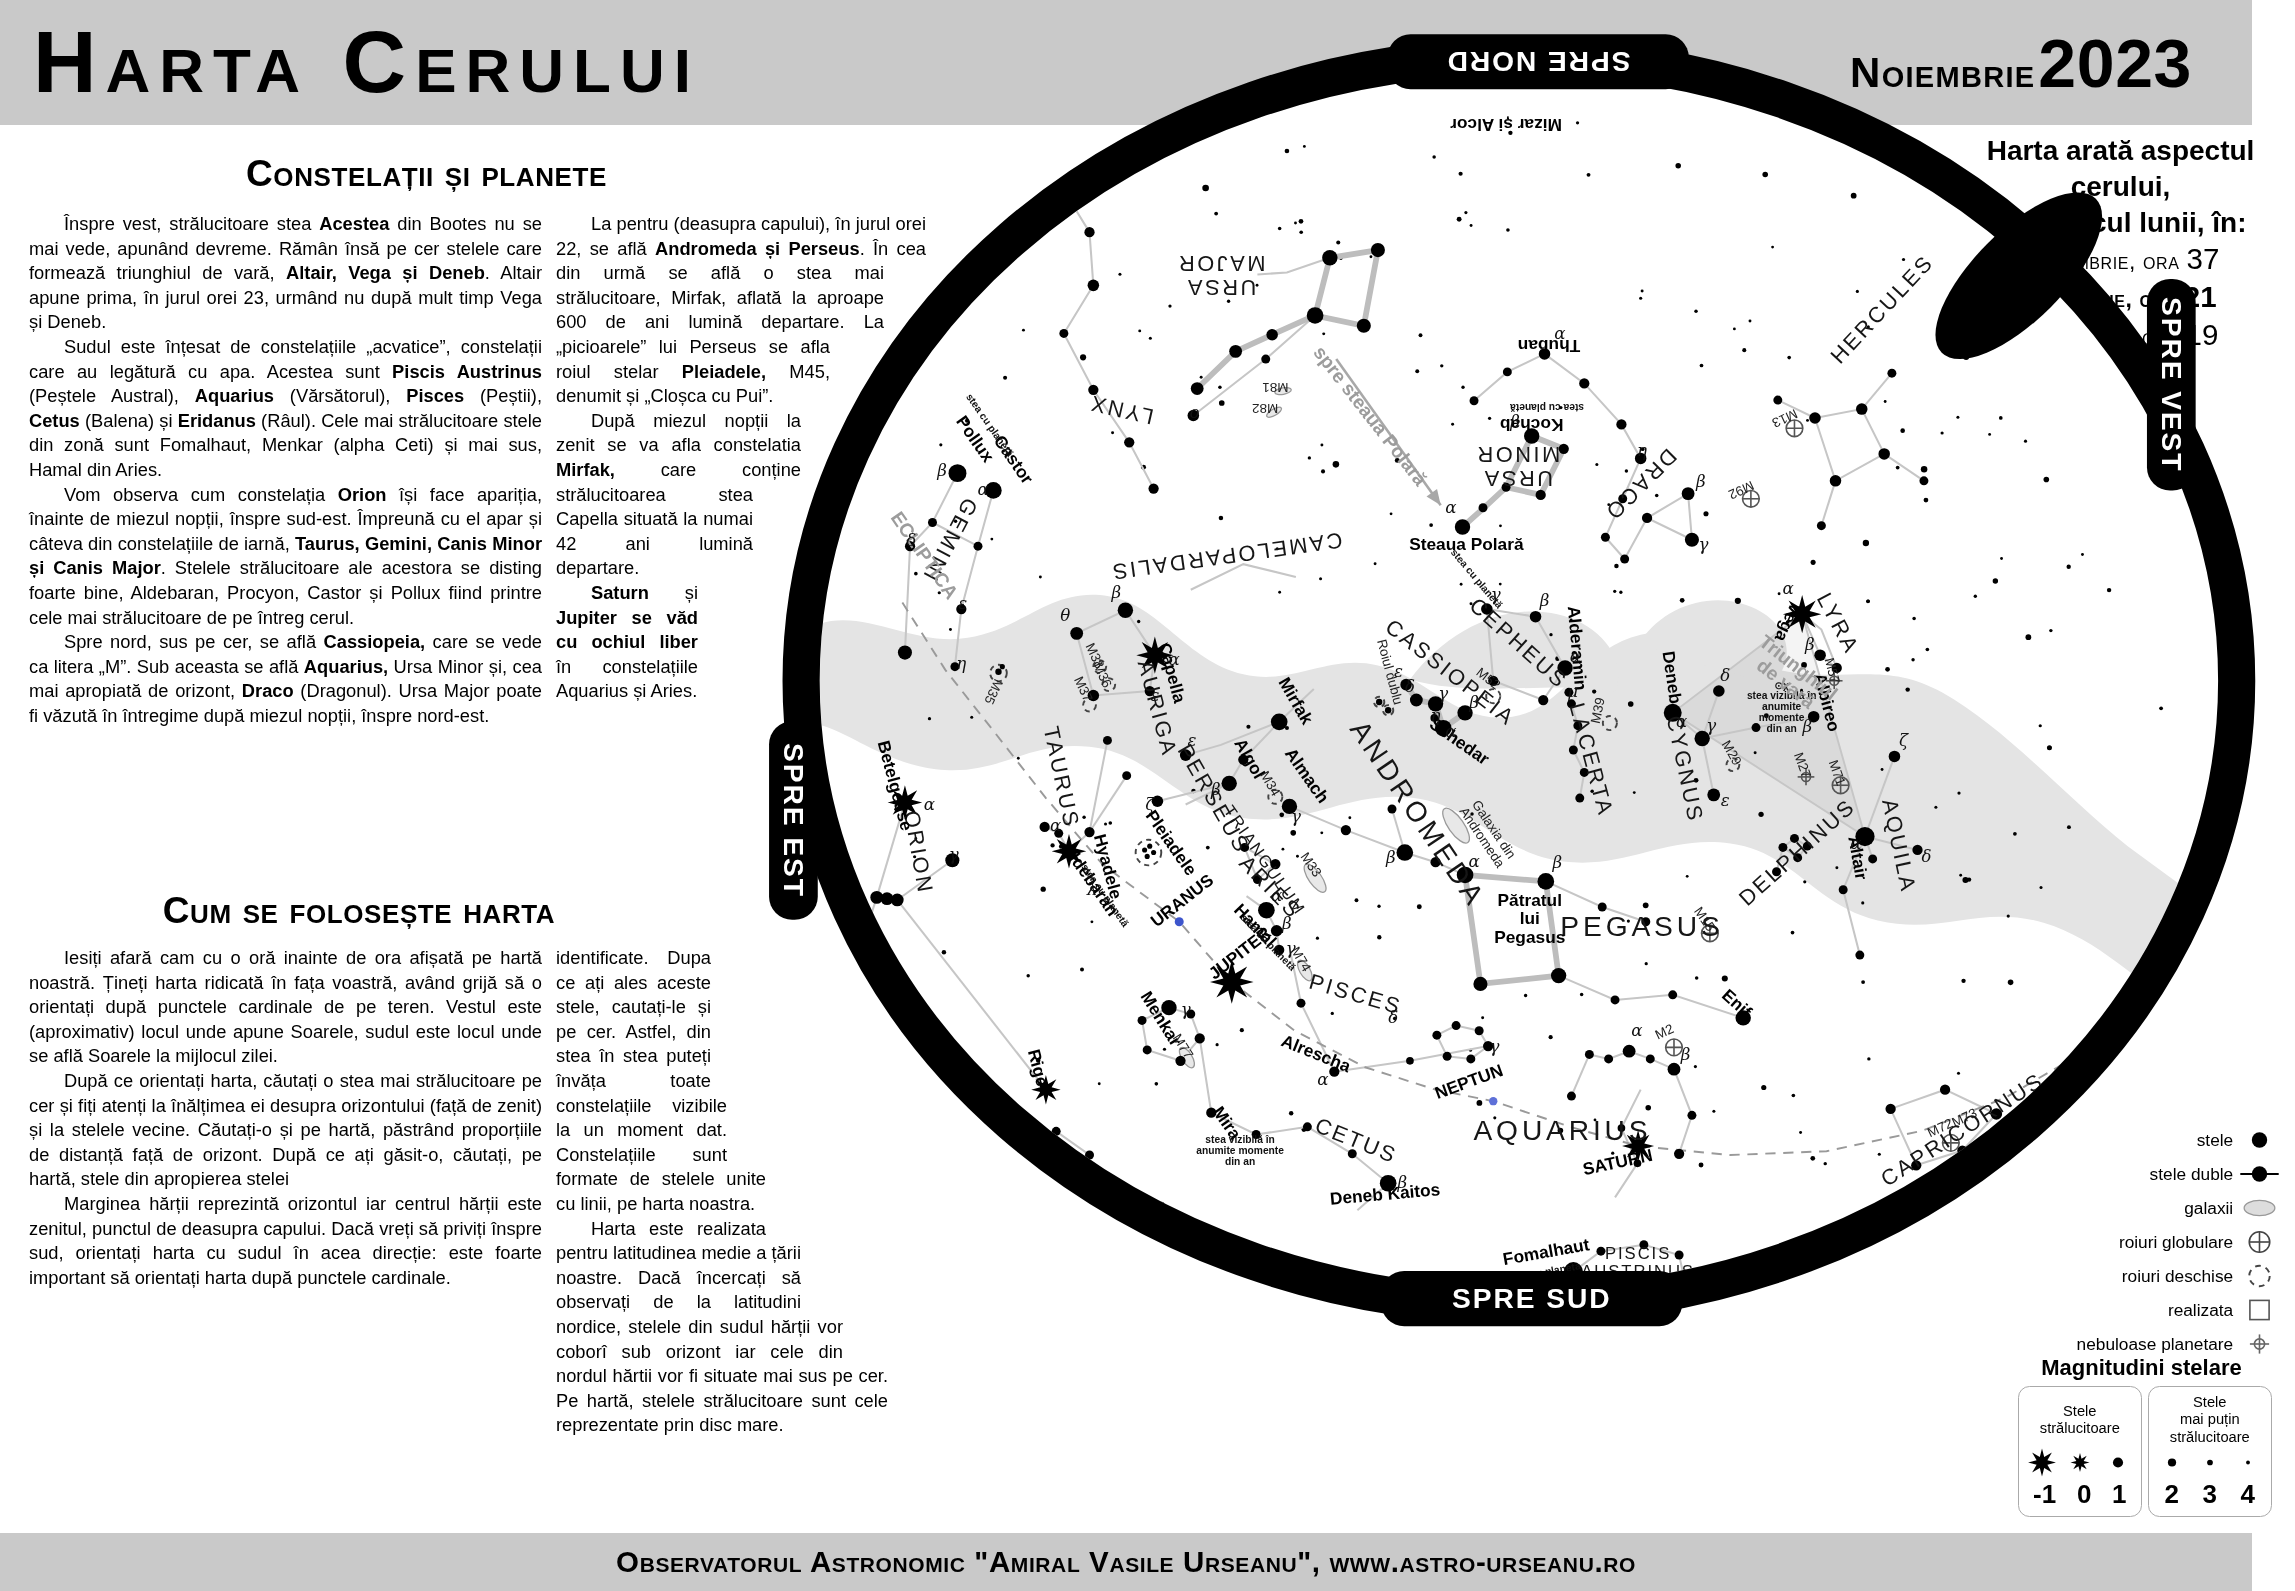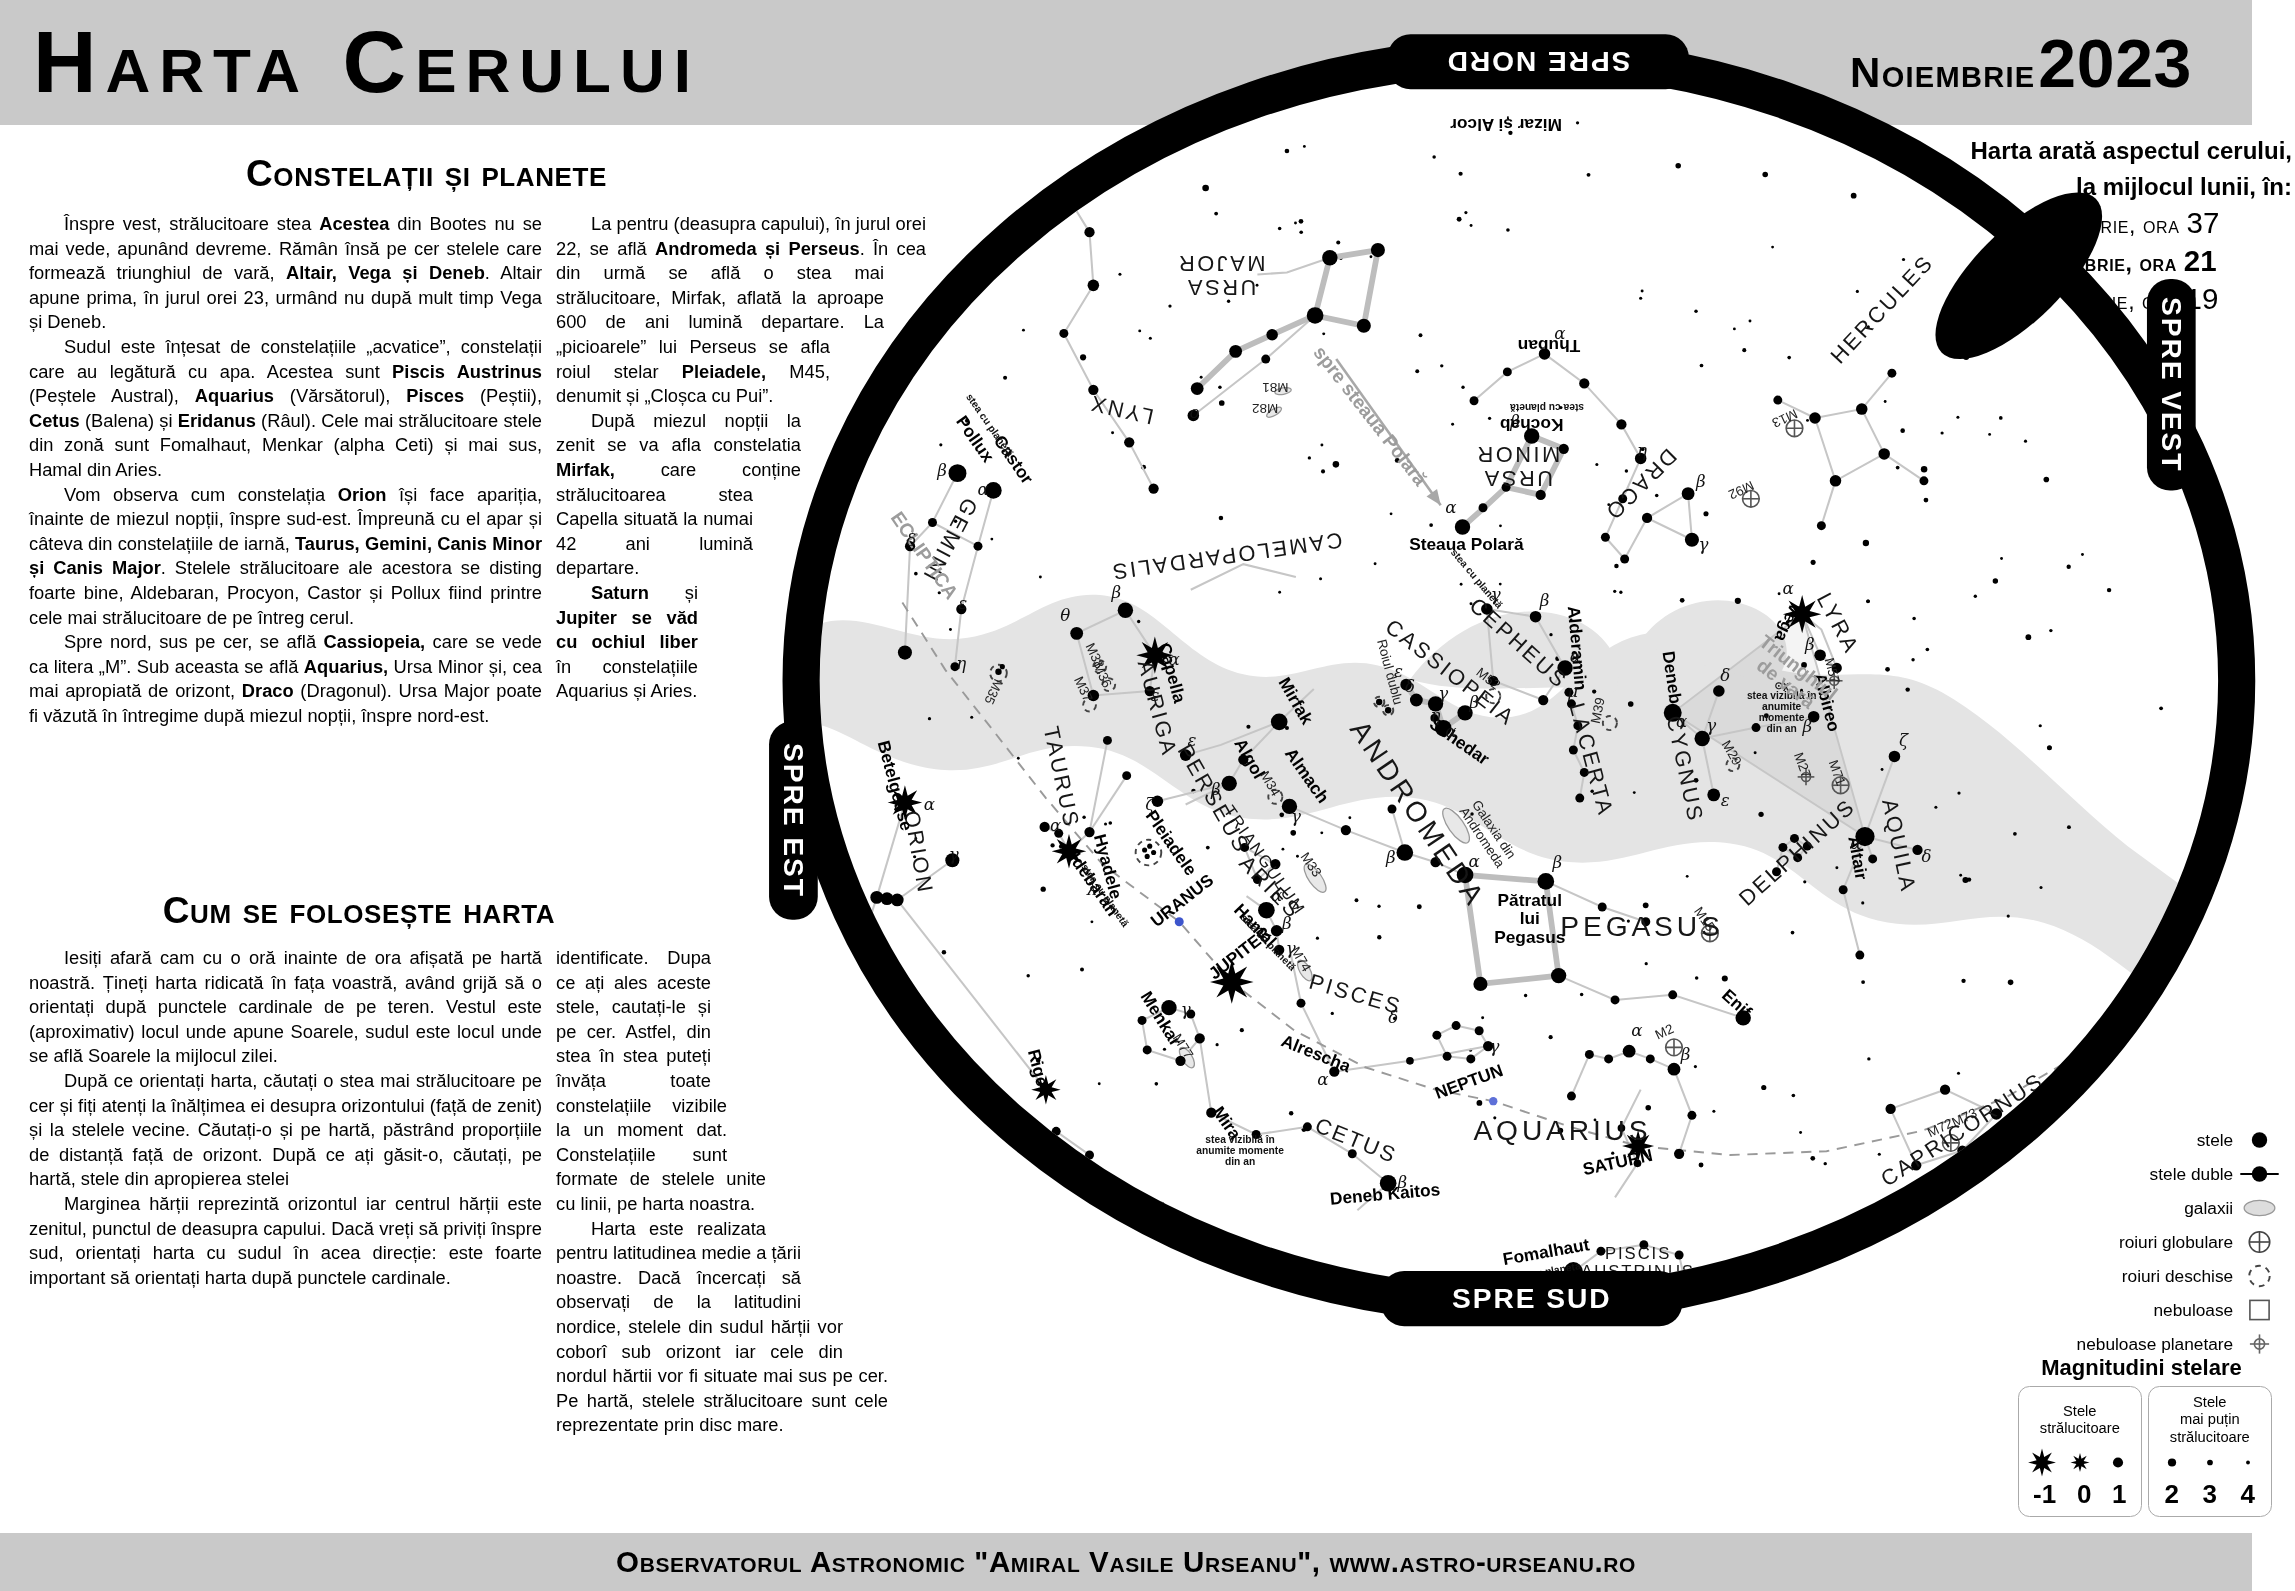--- a/index.html
+++ b/index.html
@@ -10,21 +10,21 @@
   .banner{background:#c9c9c9;}
   #banner-top{left:0;top:0;width:2252px;height:125px;}
   #banner-bottom{left:0;top:1533px;width:2252px;height:58px;display:flex;align-items:center;justify-content:center;}
   #page-title{left:33px;top:10.3px;font-variant:small-caps;font-weight:700;font-size:88px;letter-spacing:9px;line-height:103px;}
   #issue{left:1833px;top:24px;width:359px;text-align:right;white-space:nowrap;}
   #issue .month{font-variant:small-caps;font-weight:700;font-size:42px;letter-spacing:1.3px;}
   #issue .year{font-weight:700;font-size:68px;letter-spacing:0.6px;}
   #footer-text{font-variant:small-caps;font-weight:700;font-size:29.5px;letter-spacing:0.6px;}
   
   #info{left:1949px;top:133px;width:343px;text-align:center;line-height:36px;}
-  #info .b{font-weight:700;font-size:24px;text-align:right;}
+  #info .b{font-weight:700;font-size:28px;}
   #info .hour-row{font-size:23px;}
   #info .hour-row .mo{font-variant:small-caps;letter-spacing:0.6px;}
   #info .hour-row .hr{font-size:29.5px;}
   #info .hour-row.sel{font-weight:700;}
   
   .heading{font-variant:small-caps;font-weight:700;font-size:37px;text-align:center;letter-spacing:0.6px;}
   #s1-heading{left:29px;top:153px;width:795px;}
   #s2-heading{left:29px;top:890px;width:660px;}
   .col{font-size:18.3px;line-height:24.6px;text-align:justify;}
   .col p{margin:0;text-indent:35px;}
@@ -884,21 +884,21 @@
         <line x1="35" y1="9" x2="35" y2="41" stroke="#444" stroke-width="2.5"></line>
       </svg>
     </div>
     <div class="lg-row">
       <div class="lg-label">roiuri deschise</div>
       <svg viewBox="0 0 70 50" class="lg-icon">
         <circle cx="35" cy="25" r="16" fill="none" stroke="#444" stroke-width="3" stroke-dasharray="9 8"></circle>
       </svg>
     </div>
     <div class="lg-row">
-      <div class="lg-label">nebuloase</div>
+      <div class="lg-label">realizata</div>
       <svg viewBox="0 0 70 50" class="lg-icon">
         <rect x="20" y="10" width="30" height="30" fill="none" stroke="#555" stroke-width="2.5"></rect>
       </svg>
     </div>
     <div class="lg-row">
       <div class="lg-label">nebuloase planetare</div>
       <svg viewBox="0 0 70 50" class="lg-icon">
         <circle cx="35" cy="25" r="8" fill="none" stroke="#666" stroke-width="2.5"></circle>
         <line x1="20" y1="25" x2="50" y2="25" stroke="#666" stroke-width="2.5"></line>
         <line x1="35" y1="10" x2="35" y2="40" stroke="#666" stroke-width="2.5"></line>

